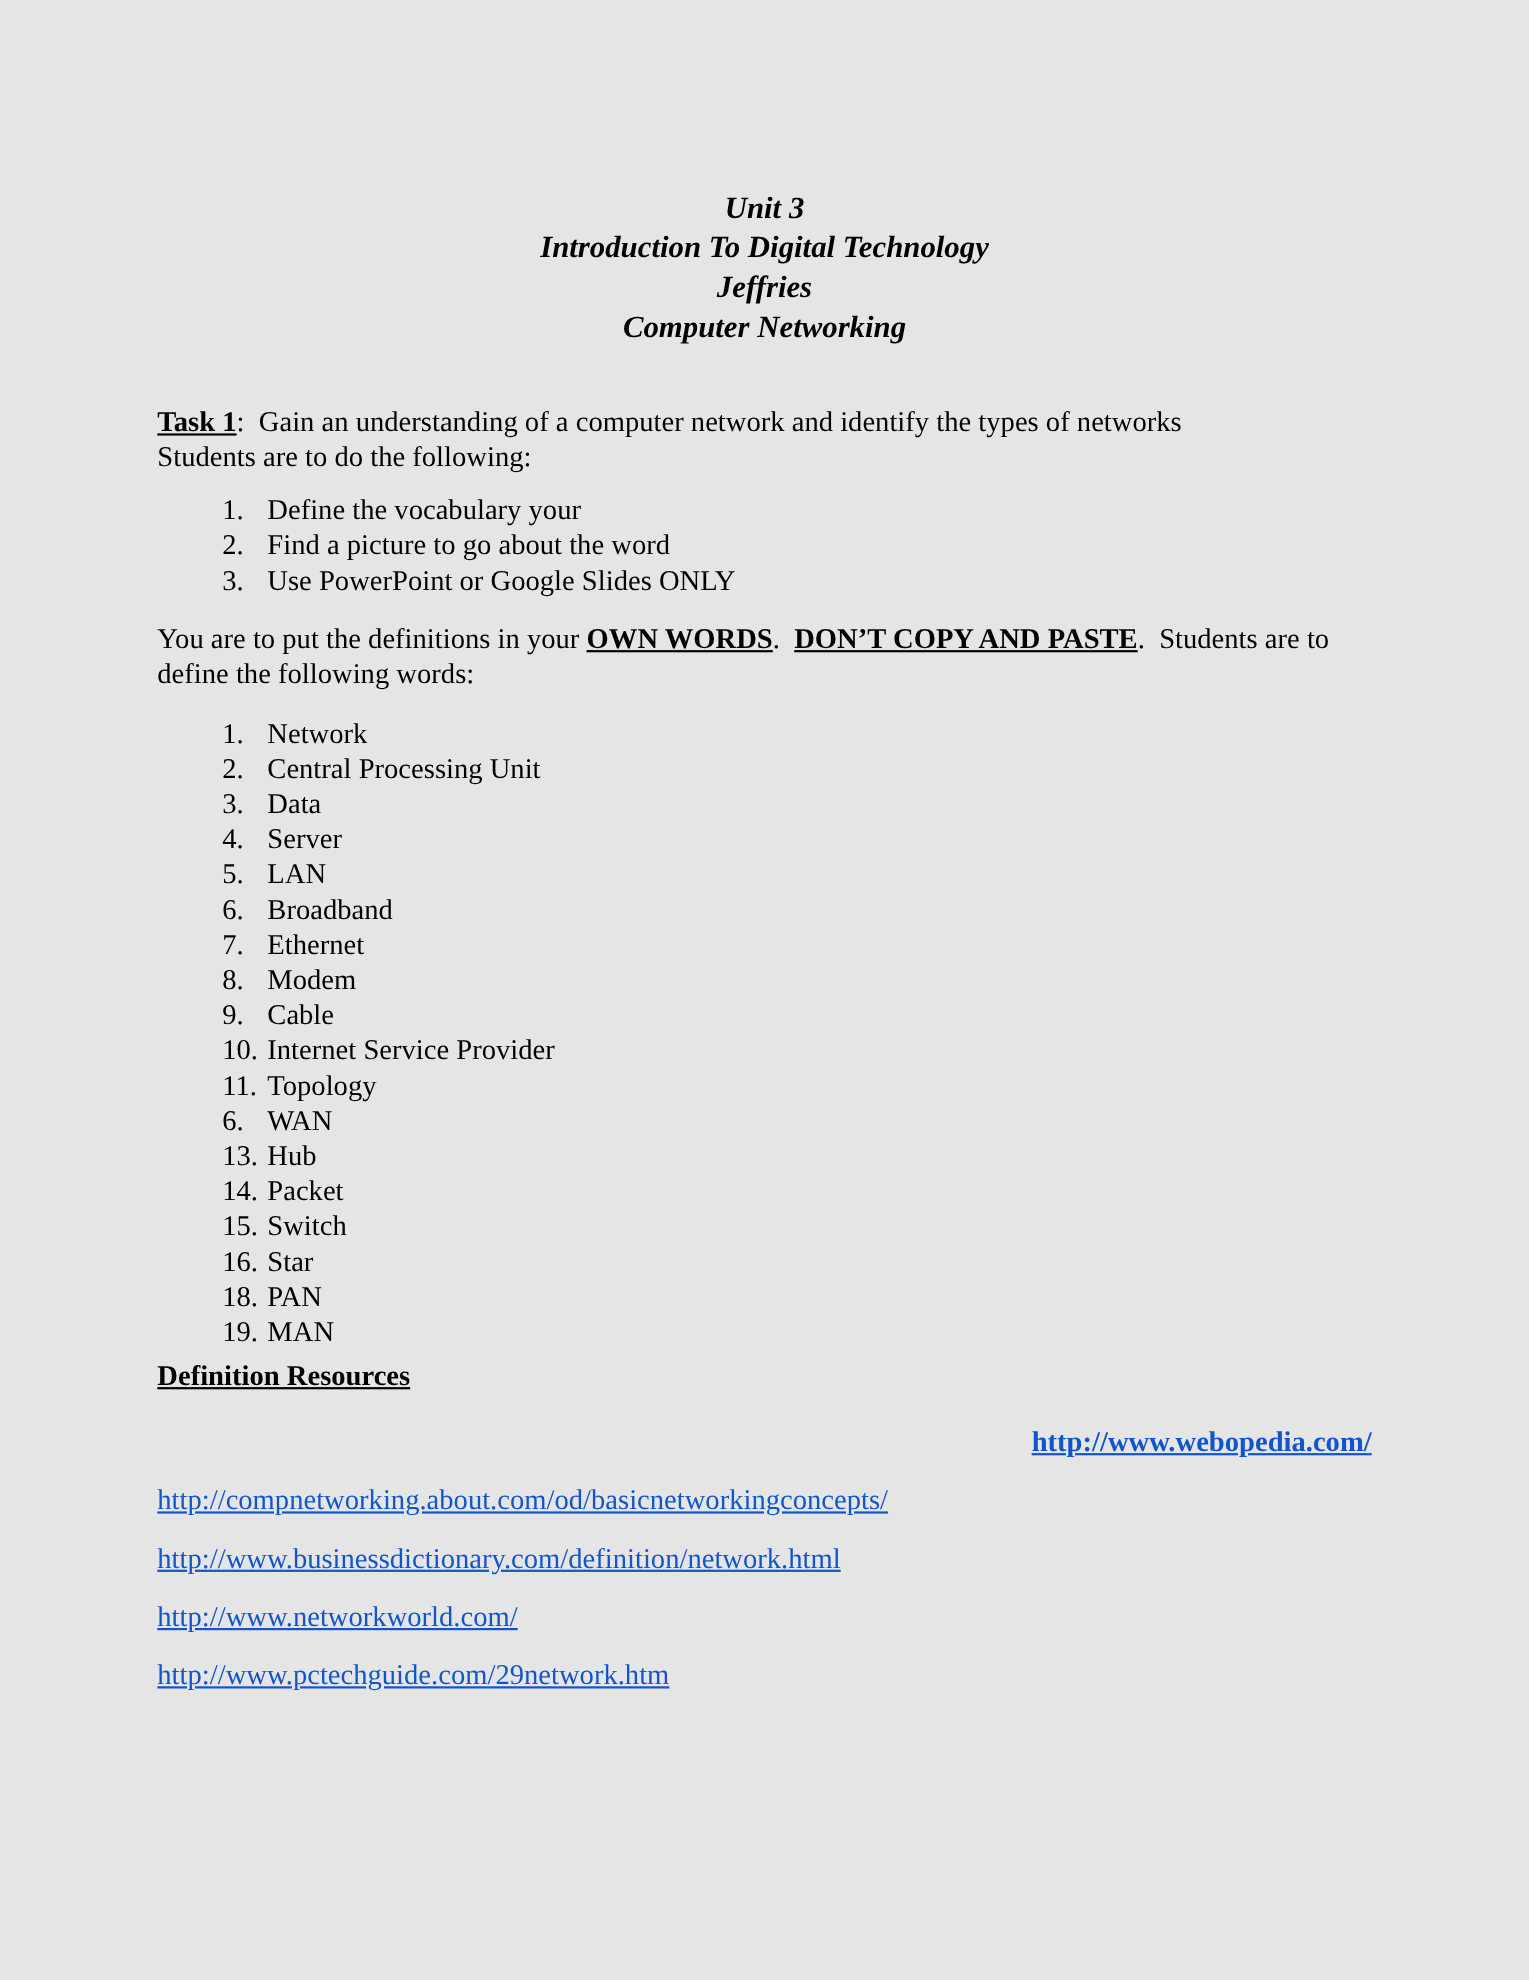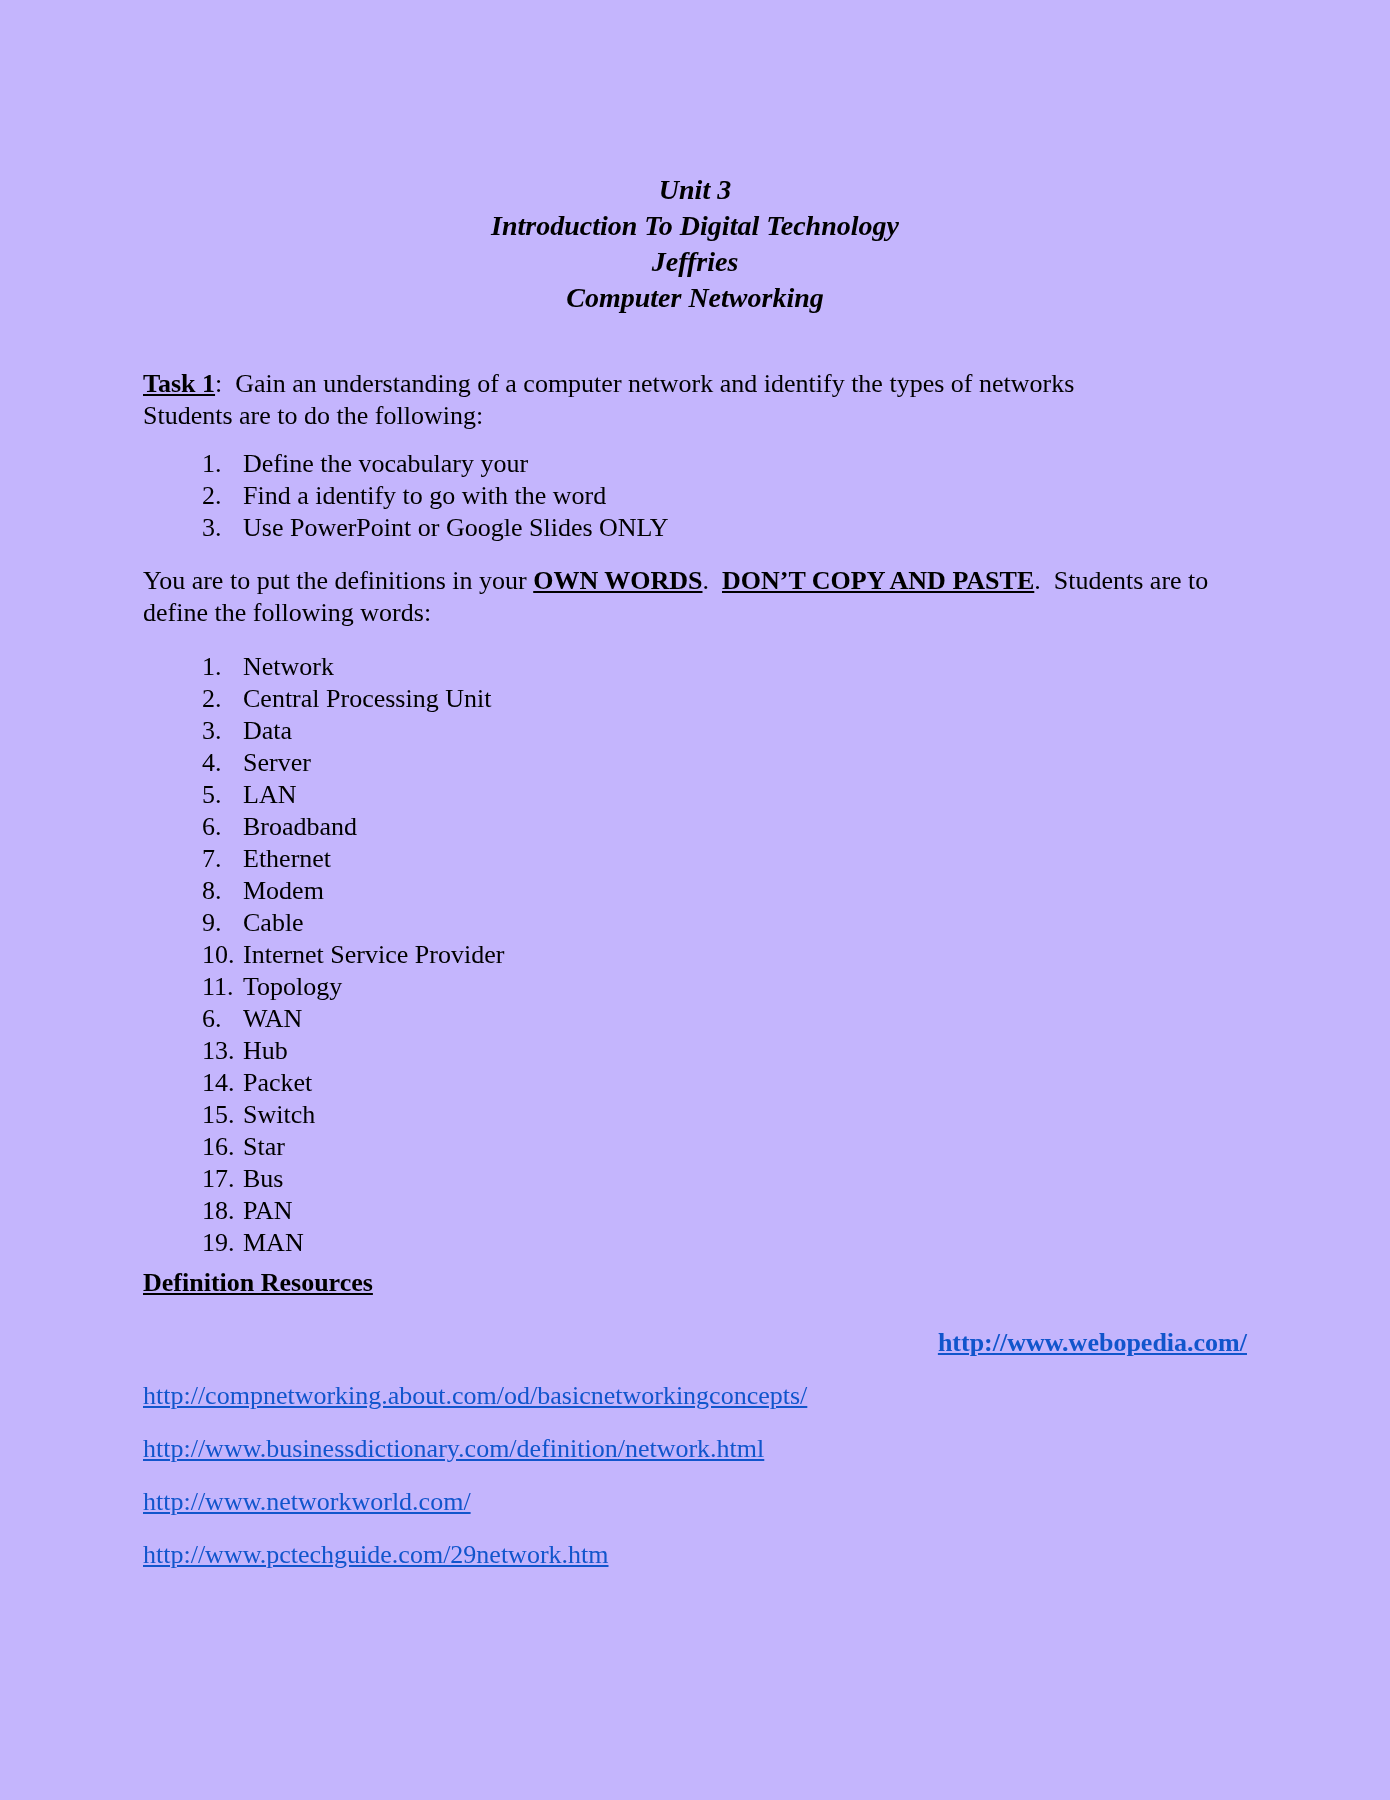--- a/index.html
+++ b/index.html
@@ -1,20 +1,20 @@
 <!DOCTYPE html>
 <html><head>
 <meta charset="utf-8">
 <style>
   html, body { margin: 0; padding: 0; background: #ffffff; }
   .page {
     position: relative;
     width: 1390px;
     height: 1800px;
-    background: #c4b5fd;
+    background: #e5e5e5;
     overflow: hidden;
     font-family: "Liberation Serif", serif;
     color: #000000;
     font-size: 26px;
     line-height: 32px;
   }
   .content {
     position: absolute;
     left: 143px;
     top: 0;
@@ -64,21 +64,21 @@
 
     <div class="para-students">Students are to do the following:</div>
 
     <div class="num-list">
       <div class="li-row">
         <span class="li-num">1.</span>
         <span class="li-text">Define the vocabulary your</span>
       </div>
       <div class="li-row">
         <span class="li-num">2.</span>
-        <span class="li-text">Find a identify to go with the word</span>
+        <span class="li-text">Find a picture to go about the word</span>
       </div>
       <div class="li-row">
         <span class="li-num">3.</span>
         <span class="li-text">Use PowerPoint or Google Slides ONLY</span>
       </div>
     </div>
 
     <div class="para-defs"><span>You are to put the definitions in your </span><span class="bu">OWN WORDS</span><span>.&nbsp; </span><span class="bu">DON’T COPY AND PASTE</span><span>.&nbsp; Students are to</span><br><span>define the following words:</span></div>
 
     <div class="vocab-list">
@@ -140,24 +140,20 @@
       </div>
       <div class="li-row">
         <span class="li-num">15.</span>
         <span class="li-text">Switch</span>
       </div>
       <div class="li-row">
         <span class="li-num">16.</span>
         <span class="li-text">Star</span>
       </div>
       <div class="li-row">
-        <span class="li-num">17.</span>
-        <span class="li-text">Bus</span>
-      </div>
-      <div class="li-row">
         <span class="li-num">18.</span>
         <span class="li-text">PAN</span>
       </div>
       <div class="li-row">
         <span class="li-num">19.</span>
         <span class="li-text">MAN</span>
       </div>
     </div>
 
     <div class="res-heading">Definition Resources</div>

